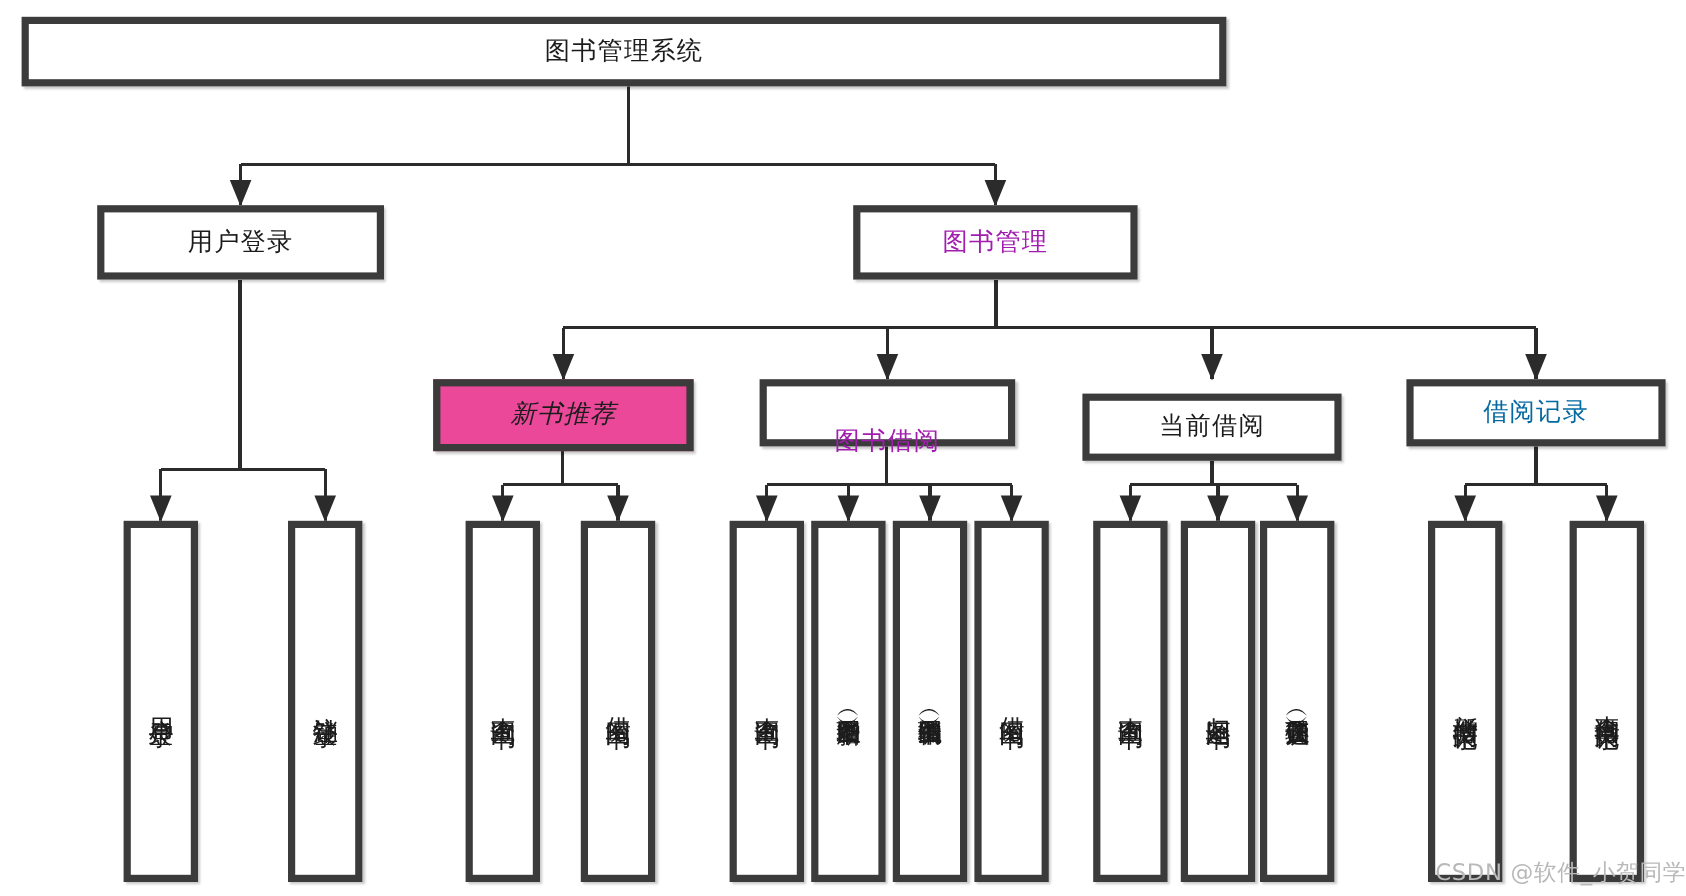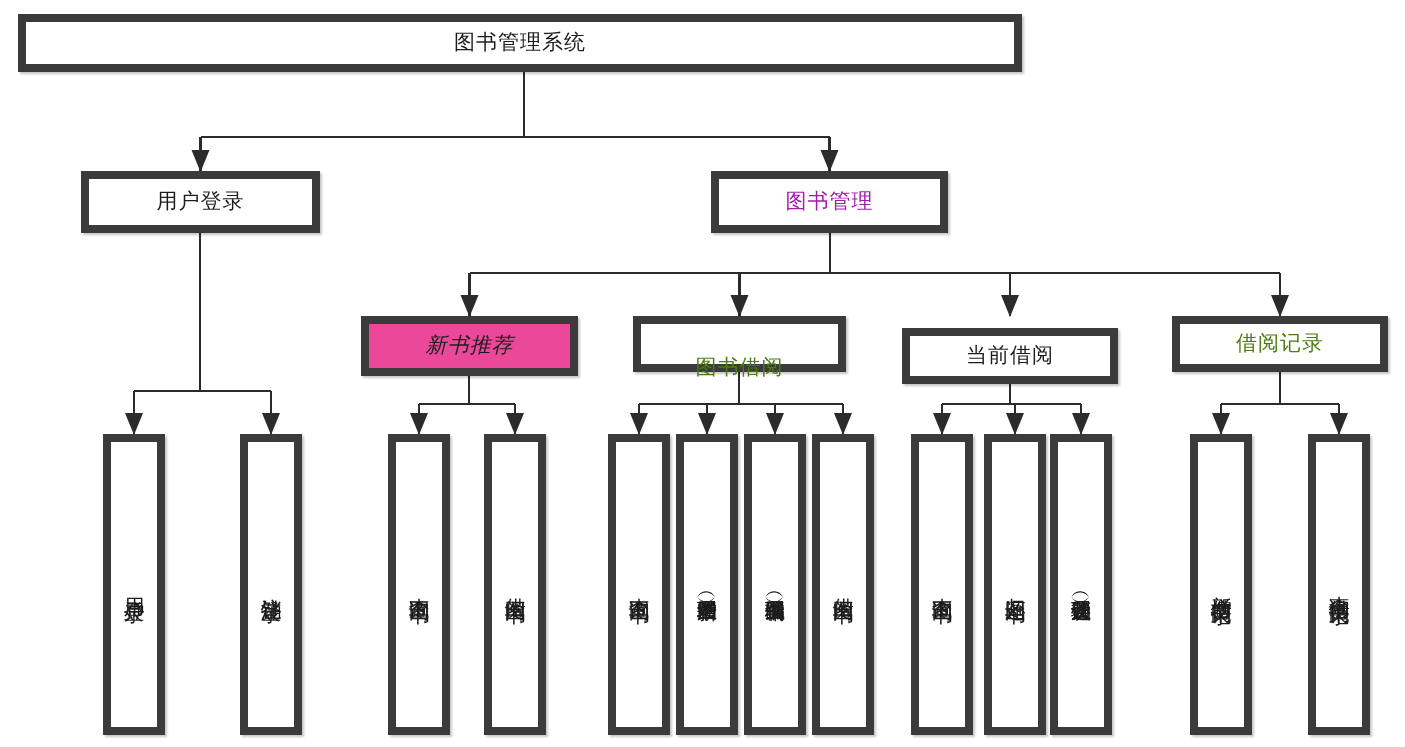--- a/index.html
+++ b/index.html
@@ -22,21 +22,21 @@
     left: 0;
     top: 0;
     width: 1405px;
     height: 747px;
     pointer-events: none;
   }
   .node {
     position: absolute;
     box-sizing: border-box;
     background: #ffffff;
-    border: 8px solid #a3a3a3;
+    border: 6px solid #a3a3a3;
     box-shadow: 2px 2px 2px rgba(0,0,0,0.22);
     display: flex;
     align-items: center;
     justify-content: center;
     color: #1c1c1c;
   }
   .node.horizontal .node-label {
     writing-mode: horizontal-tb;
     font-size: 21px;
     line-height: 1.2;
@@ -135,27 +135,27 @@
       <div class="node horizontal" style="left: 81px; top: 171px; width: 239px; height: 62px; border-color: rgb(59, 59, 59); background: rgb(255, 255, 255);">
         <span class="node-label" style="color: rgb(28, 28, 28);">用户登录</span>
       </div>
       <div class="node horizontal" style="left: 711px; top: 171px; width: 237px; height: 62px; border-color: rgb(59, 59, 59); background: rgb(255, 255, 255);">
         <span class="node-label" style="color: #a21caf;">图书管理</span>
       </div>
       <div class="node horizontal" style="left: 361px; top: 316px; width: 217px; height: 60px; border-color: rgb(59, 59, 59); background: #ec4899; font-style: italic;">
         <span class="node-label" style="color: rgb(28, 28, 28);">新书推荐</span>
       </div>
       <div class="node horizontal" style="left: 633px; top: 316px; width: 213px; height: 56px; border-color: rgb(59, 59, 59); background: rgb(255, 255, 255);">
-        <span class="node-label" style="color: #4d7c0f; margin-top: 48px;">图书借阅</span>
+        <span class="node-label" style="color: #a21caf; margin-top: 48px;">图书借阅</span>
       </div>
       <div class="node horizontal" style="left: 902px; top: 328px; width: 216px; height: 56px; border-color: rgb(59, 59, 59); background: rgb(255, 255, 255);">
         <span class="node-label" style="color: rgb(28, 28, 28);">当前借阅</span>
       </div>
       <div class="node horizontal" style="left: 1172px; top: 316px; width: 216px; height: 56px; border-color: rgb(59, 59, 59); background: rgb(255, 255, 255);">
-        <span class="node-label" style="color: #4d7c0f;">借阅记录</span>
+        <span class="node-label" style="color: #0369a1;">借阅记录</span>
       </div>
       <div class="node vertical" style="left: 103px; top: 434px; width: 62px; height: 301px; border-color: rgb(59, 59, 59); background: rgb(255, 255, 255);">
         <span class="node-label" style="color: rgb(28, 28, 28);">用户登录</span>
       </div>
       <div class="node vertical" style="left: 240px; top: 434px; width: 62px; height: 301px; border-color: rgb(59, 59, 59); background: rgb(255, 255, 255);">
         <span class="node-label" style="color: rgb(28, 28, 28);">注销登录</span>
       </div>
       <div class="node vertical" style="left: 388px; top: 434px; width: 62px; height: 301px; border-color: rgb(59, 59, 59); background: rgb(255, 255, 255);">
         <span class="node-label" style="color: rgb(28, 28, 28);">查询图书</span>
       </div>
@@ -183,13 +183,14 @@
       <div class="node vertical tight" style="left: 1050px; top: 434px; width: 62px; height: 301px; border-color: rgb(59, 59, 59); background: rgb(255, 255, 255);">
         <span class="node-label" style="color: rgb(28, 28, 28);">确认归还（管理员）</span>
       </div>
       <div class="node vertical" style="left: 1190px; top: 434px; width: 62px; height: 301px; border-color: rgb(59, 59, 59); background: rgb(255, 255, 255);">
         <span class="node-label" style="color: rgb(28, 28, 28);">新增借阅记录</span>
       </div>
       <div class="node vertical" style="left: 1308px; top: 434px; width: 62px; height: 301px; border-color: rgb(59, 59, 59); background: rgb(255, 255, 255);">
         <span class="node-label" style="color: rgb(28, 28, 28);">查询借阅记录</span>
       </div>
     </div>
+  <div class="watermark" style="left: 1196px; top: 714px; color: rgb(185, 185, 185);">CSDN @软件_小贺同学</div>
 </div>
 
 </body></html>

